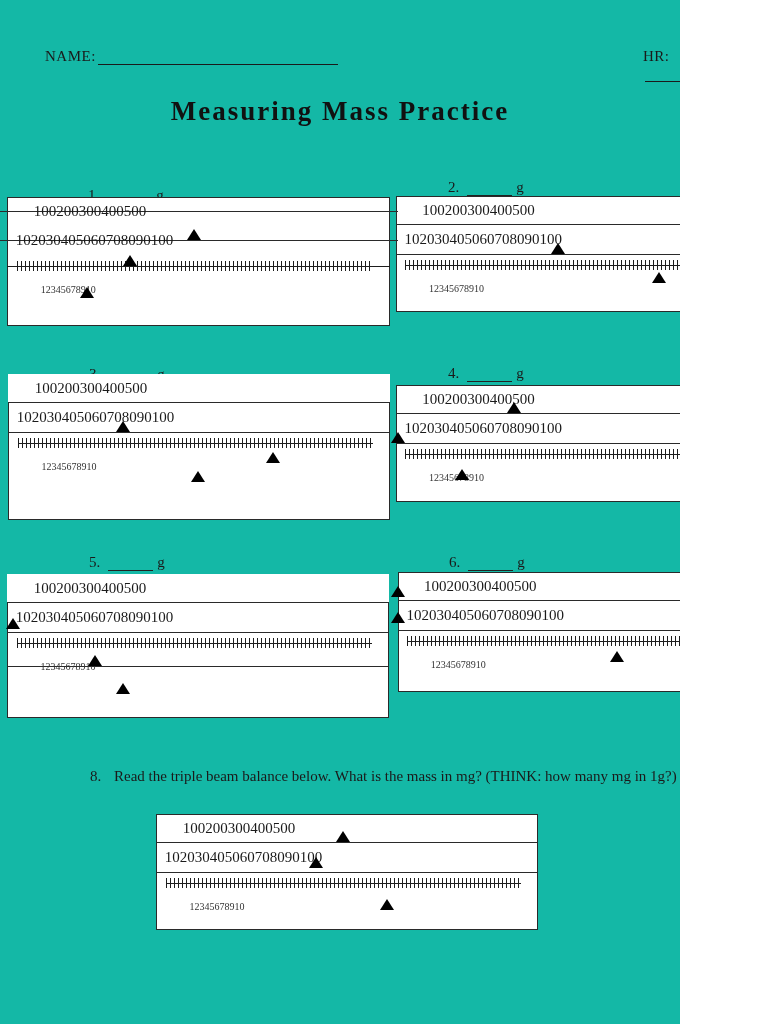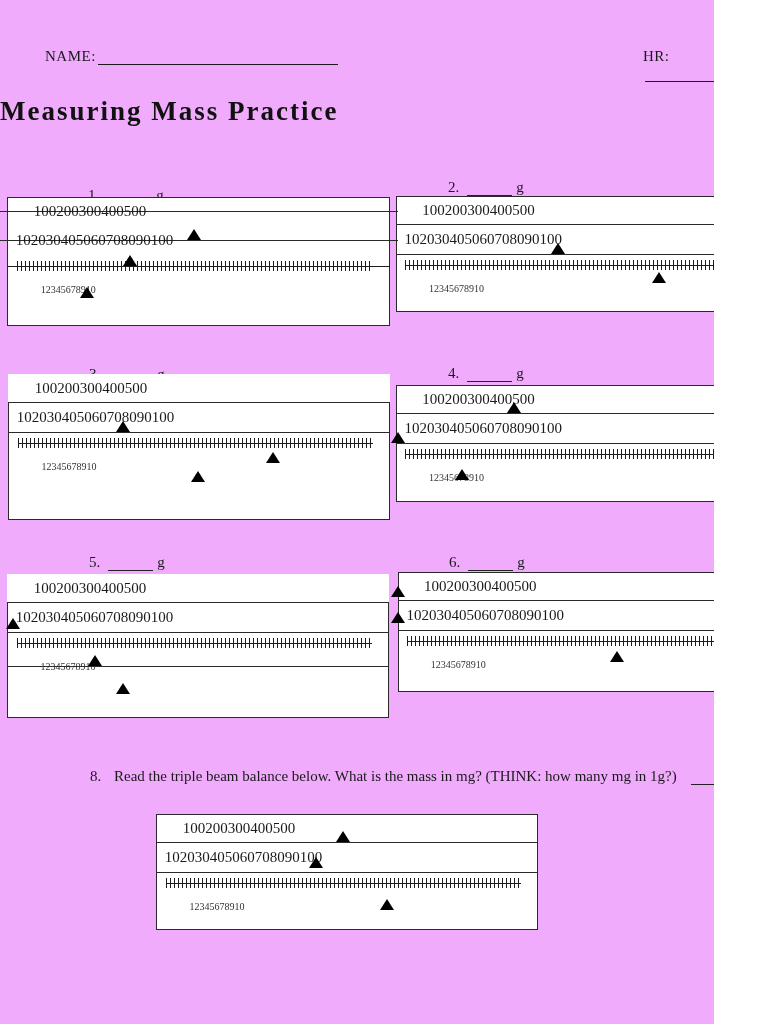--- a/index.html
+++ b/index.html
@@ -1,28 +1,27 @@
 <!DOCTYPE html>
 <html><head>
 <meta charset="utf-8">
 <style>
   html,body { margin:0; padding:0; background:#fff; }
   .page {
     position:relative; width:680px; height:1024px; overflow:hidden;
-    background:#f0abfc; color:#1a1a1a;
+    background:#14b8a6; color:#1a1a1a;
     font-family:"Liberation Serif", serif;
-    padding-left:34px;
   }
   
   .nameline { position:absolute; left:45px; top:48px; width:690px; font-size:15px; letter-spacing:.5px; }
   .uline { display:inline-block; border-bottom:1.5px solid #1a1a1a; height:14px; vertical-align:bottom; }
   .name-blank { width:240px; margin-left:2px; }
   .hr-wrap { position:absolute; left:598px; top:0; }
   .hr-blank { width:76px; margin-left:2px; }
-  .title { position:absolute; left:0; right:0; top:96px; text-align:left;
+  .title { position:absolute; left:0; right:0; top:96px; text-align:center;
     font-size:27px; font-weight:bold; letter-spacing:2px; color:#111; }
   .instruction { position:absolute; left:45px; top:146px; width:690px; font-size:15px; }
 
   
   .plabel { position:absolute; font-size:15px; white-space:nowrap; }
   .plabel .blank { display:inline-block; width:45px; border-bottom:1.5px solid #222; height:13px; margin:0 4px 0 8px; vertical-align:bottom; }
   .pl1 { left:88px;  top:187px; }
   .pl2 { left:448px; top:179px; }
   .pl3 { left:89px;  top:366px; }
   .pl4 { left:448px; top:365px; }

